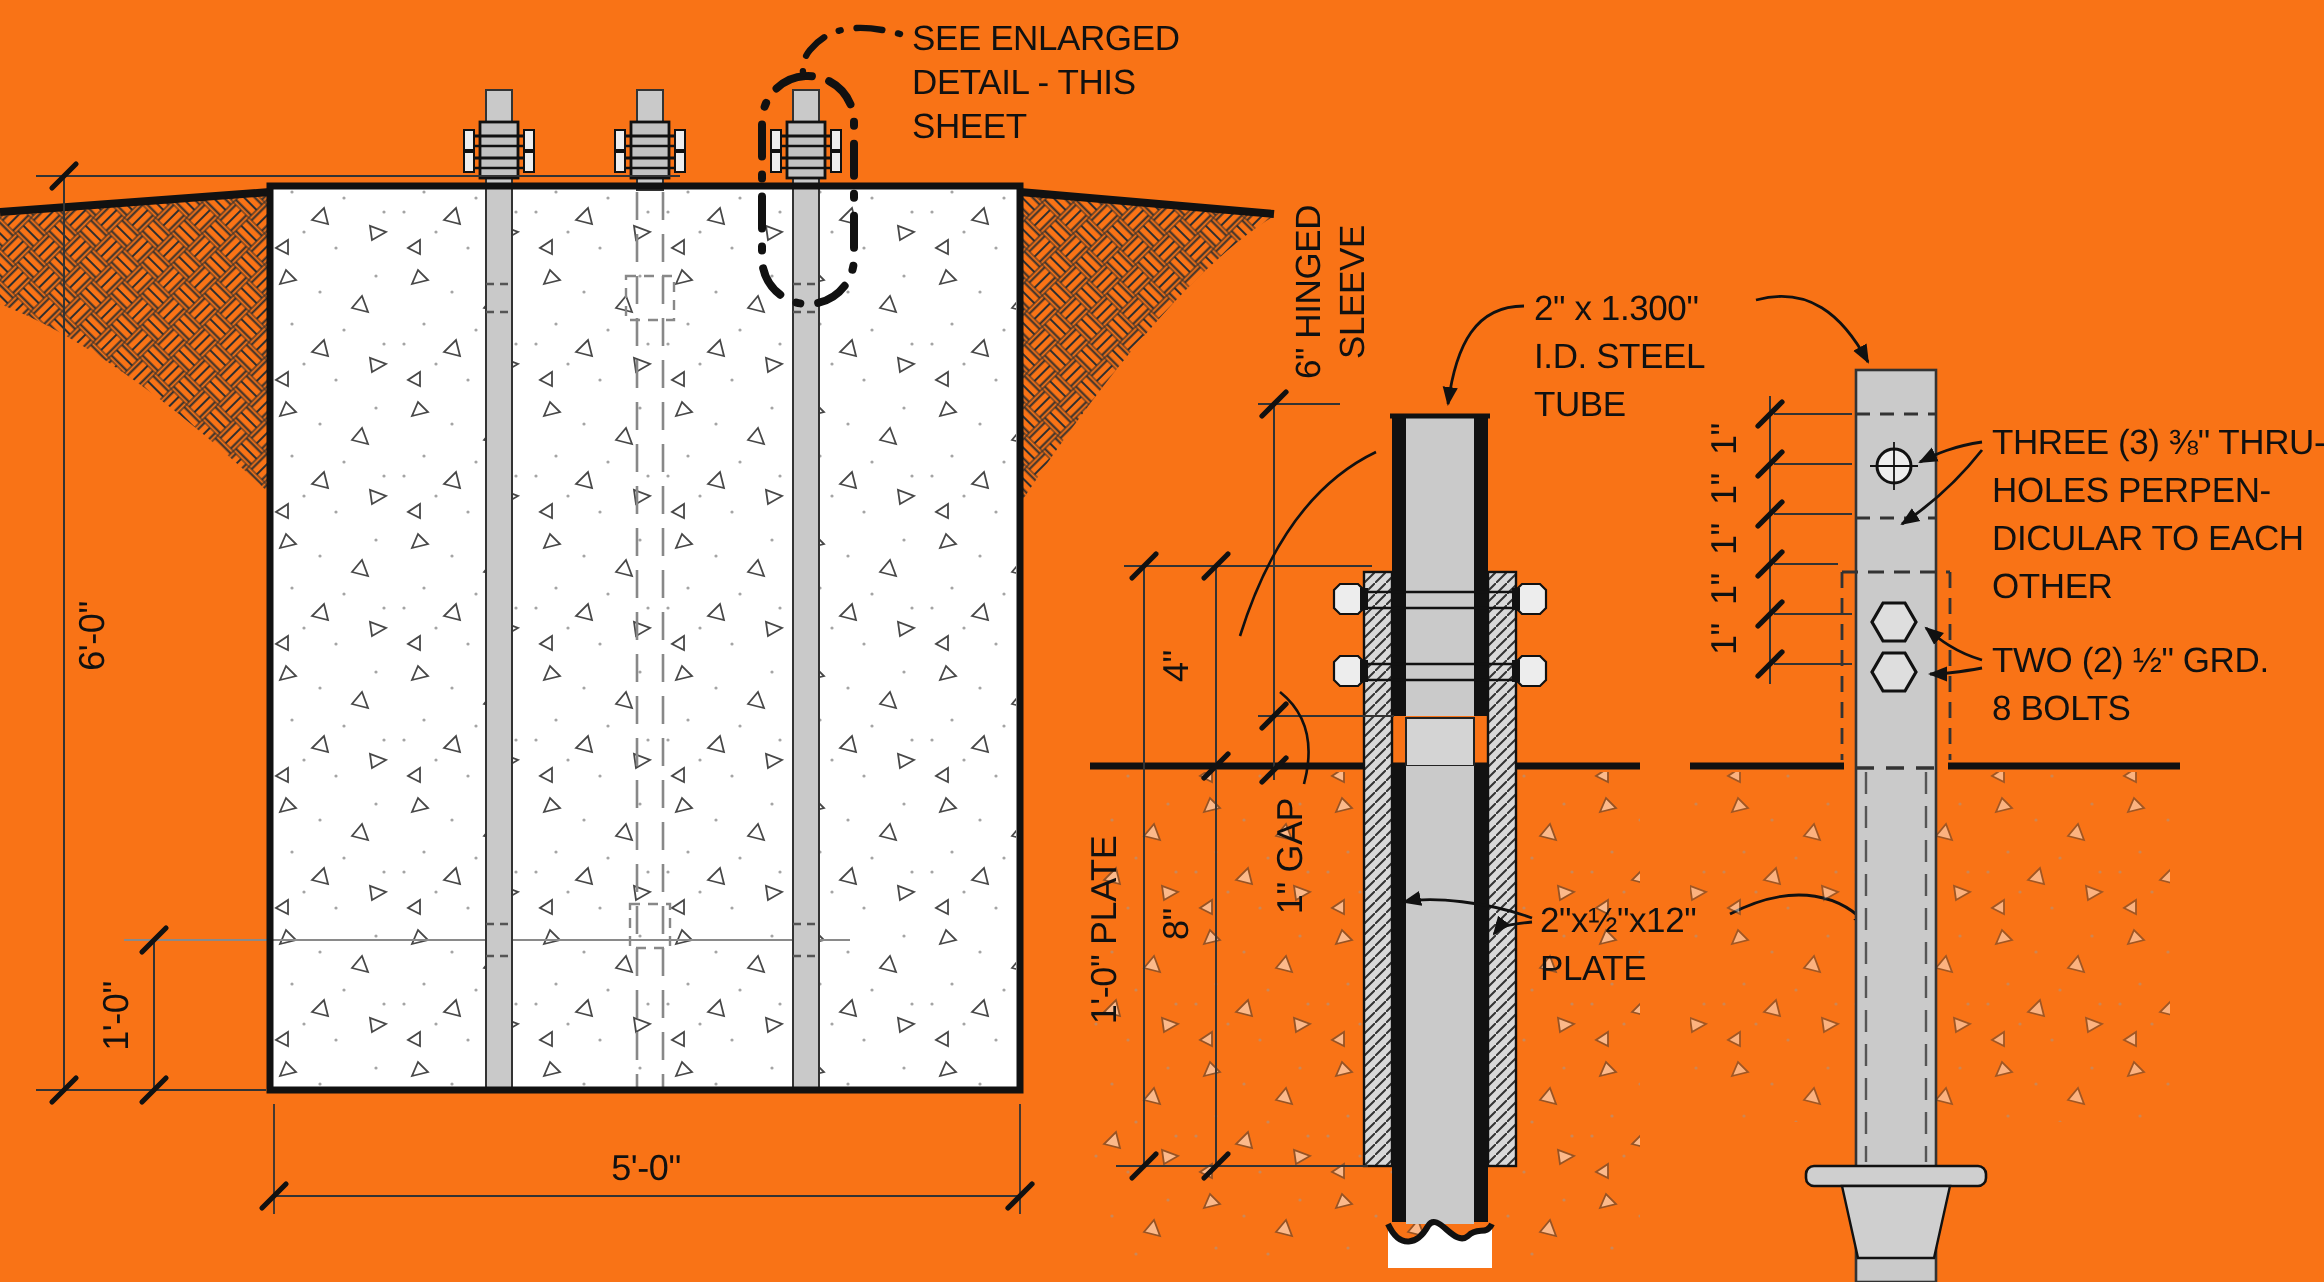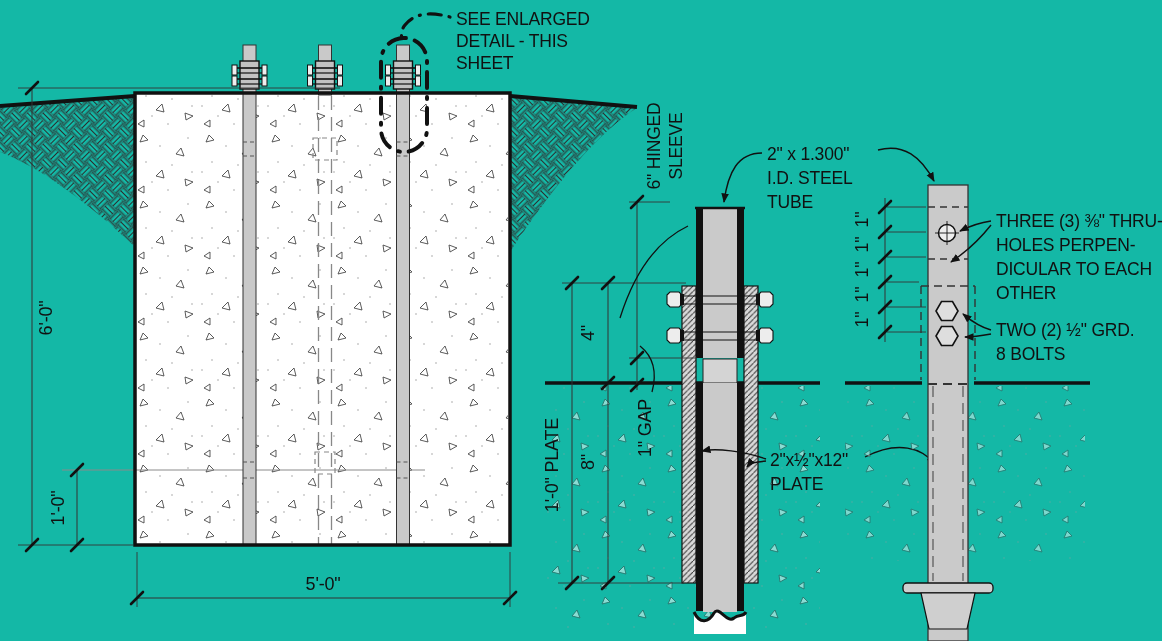--- a/index.html
+++ b/index.html
@@ -1,16 +1,16 @@
 <!DOCTYPE html>
 <html><head>
 <meta charset="utf-8">
 <style>
   html,body{margin:0;padding:0;background:#ffffff;}
-  .sheet{position:relative;width:1162px;height:641px;background:#14b8a6;overflow:hidden;
+  .sheet{position:relative;width:1162px;height:641px;background:#f97316;overflow:hidden;
          font-family:"Liberation Sans",sans-serif;}
   svg{display:block;}
   text{fill:#111111;font-family:"Liberation Sans",sans-serif;}
   .lbl{font-size:17.5px;letter-spacing:-0.2px;}
   .dim{font-size:18px;letter-spacing:-0.2px;}
   .tick{stroke:#111;stroke-width:2.6;stroke-linecap:round;}
   .ext{stroke:#333;stroke-width:0.9;}
   .leader{stroke:#111;stroke-width:1.4;fill:none;}
 </style>
 </head>

